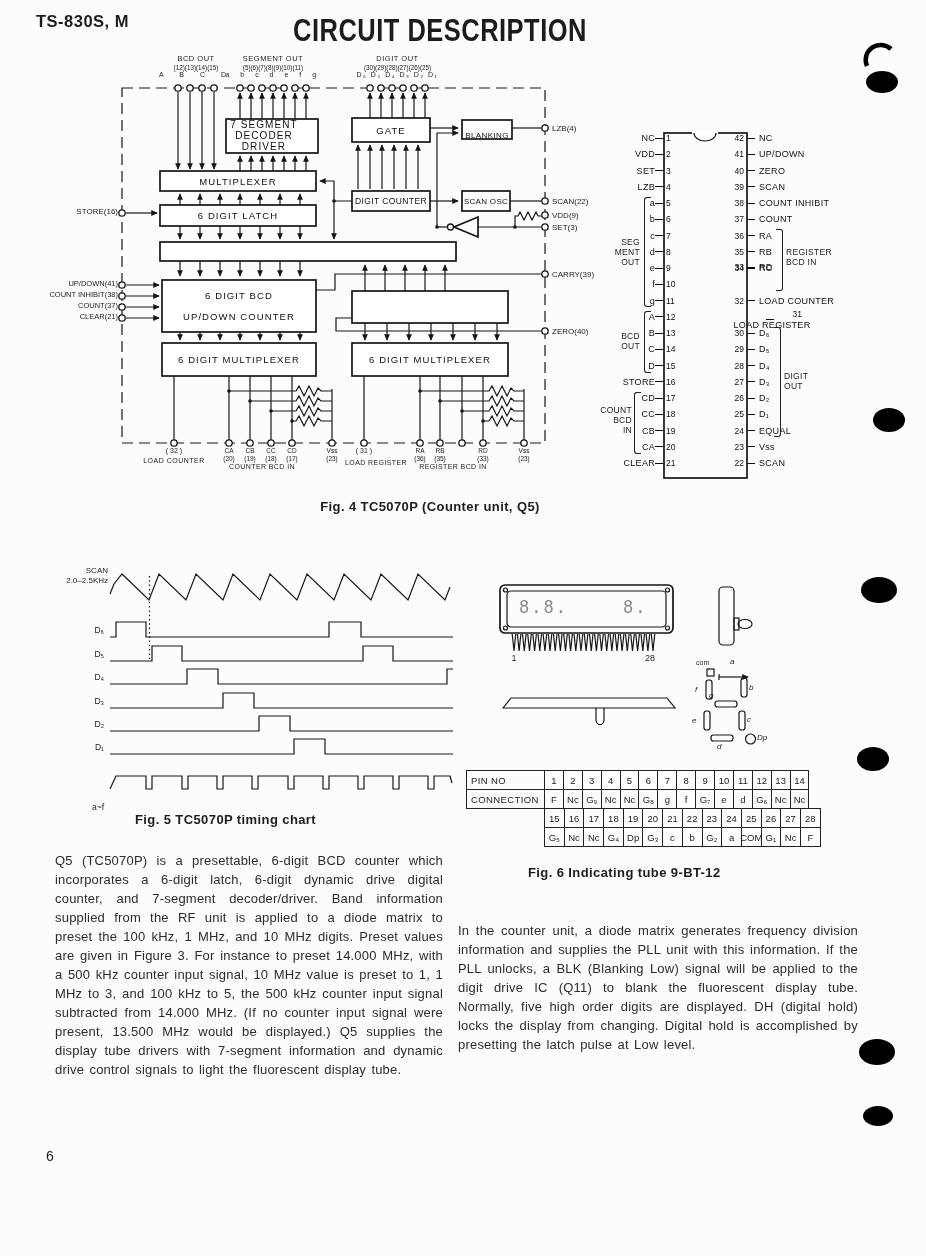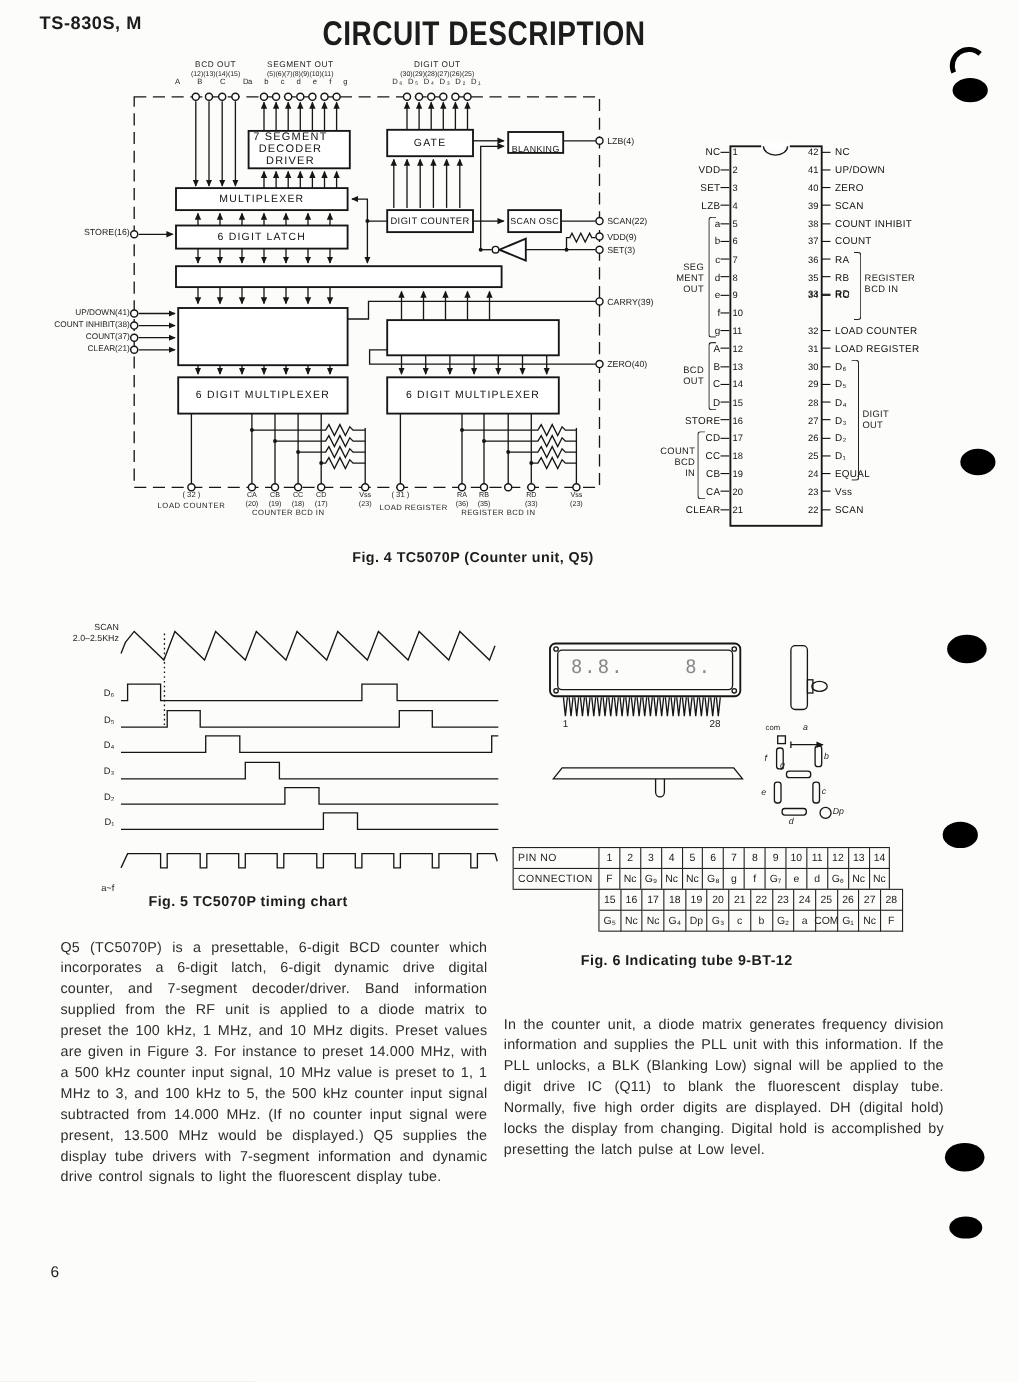--- a/index.html
+++ b/index.html
@@ -315,20 +315,24 @@
   <div class="blk col" style="left:218px;top:119px;width:92px;height:18px;font-size:10px">
     <span>7 SEGMENT</span>
     <span>DECODER DRIVER</span>
   </div>
   <div class="blk" style="left:352px;top:118px;width:78px;height:24px">GATE</div>
   <div class="blk" style="left:462px;top:120px;width:50px;height:31px;font-size:8px;letter-spacing:.4px">BLANKING</div>
   <div class="blk" style="left:160px;top:171px;width:156px;height:20px">MULTIPLEXER</div>
   <div class="blk" style="left:352px;top:191px;width:78px;height:20px;font-size:8.5px;letter-spacing:.4px">DIGIT COUNTER</div>
   <div class="blk" style="left:462px;top:191px;width:48px;height:20px;font-size:8px;letter-spacing:.3px">SCAN OSC</div>
   <div class="blk" style="left:160px;top:205px;width:156px;height:21px">6 DIGIT LATCH</div>
+  <div class="blk col" style="left:162px;top:280px;width:154px;height:52px">
+    <span>6 DIGIT BCD</span>
+    <span>UP/DOWN COUNTER</span>
+  </div>
   <div class="blk" style="left:162px;top:343px;width:154px;height:33px">6 DIGIT MULTIPLEXER</div>
   <div class="blk" style="left:352px;top:343px;width:156px;height:33px">6 DIGIT MULTIPLEXER</div>
 
   <div class="lbl r" style="left:40px;top:207px;width:78px;font-size:8px">STORE(16)</div>
   <div class="lbl r" style="left:28px;top:279.5px;width:90px;font-size:7.5px">UP/DOWN(41)</div>
   <div class="lbl r" style="left:14px;top:290.5px;width:104px;font-size:7.5px">COUNT INHIBIT(38)</div>
   <div class="lbl r" style="left:28px;top:301.5px;width:90px;font-size:7.5px">COUNT(37)</div>
   <div class="lbl r" style="left:28px;top:312.5px;width:90px;font-size:7.5px">CLEAR(21)</div>
 
   <div class="lbl" style="left:552px;top:123.5px;font-size:8px">LZB(4)</div>
@@ -518,21 +522,21 @@
       <div class="pin-row" style="top: 259px; left: 677px; width: 186px;">
         <div class="pin-num-r">33</div>
         <div class="pin-tick"></div>
         <div class="pin-lab-l">RD</div>
       </div>
       <div class="pin-row" style="top: 292.5px; left: 677px; width: 186px;">
         <div class="pin-num-r">32</div>
         <div class="pin-tick"></div>
         <div class="pin-lab-l">LOAD COUNTER</div>
       </div>
-      <div class="pin-row" style="top: 308.75px; left: 677px; width: 186px;">
+      <div class="pin-row" style="top: 308.75px; left: 677px; width: 186px; flex-direction: column;">
         <div class="pin-num-r">31</div>
         <div class="pin-tick"></div>
         <div class="pin-lab-l">LOAD REGISTER</div>
       </div>
       <div class="pin-row" style="top: 325px; left: 677px; width: 186px;">
         <div class="pin-num-r">30</div>
         <div class="pin-tick"></div>
         <div class="pin-lab-l">D₆</div>
       </div>
       <div class="pin-row" style="top: 341.25px; left: 677px; width: 186px;">

